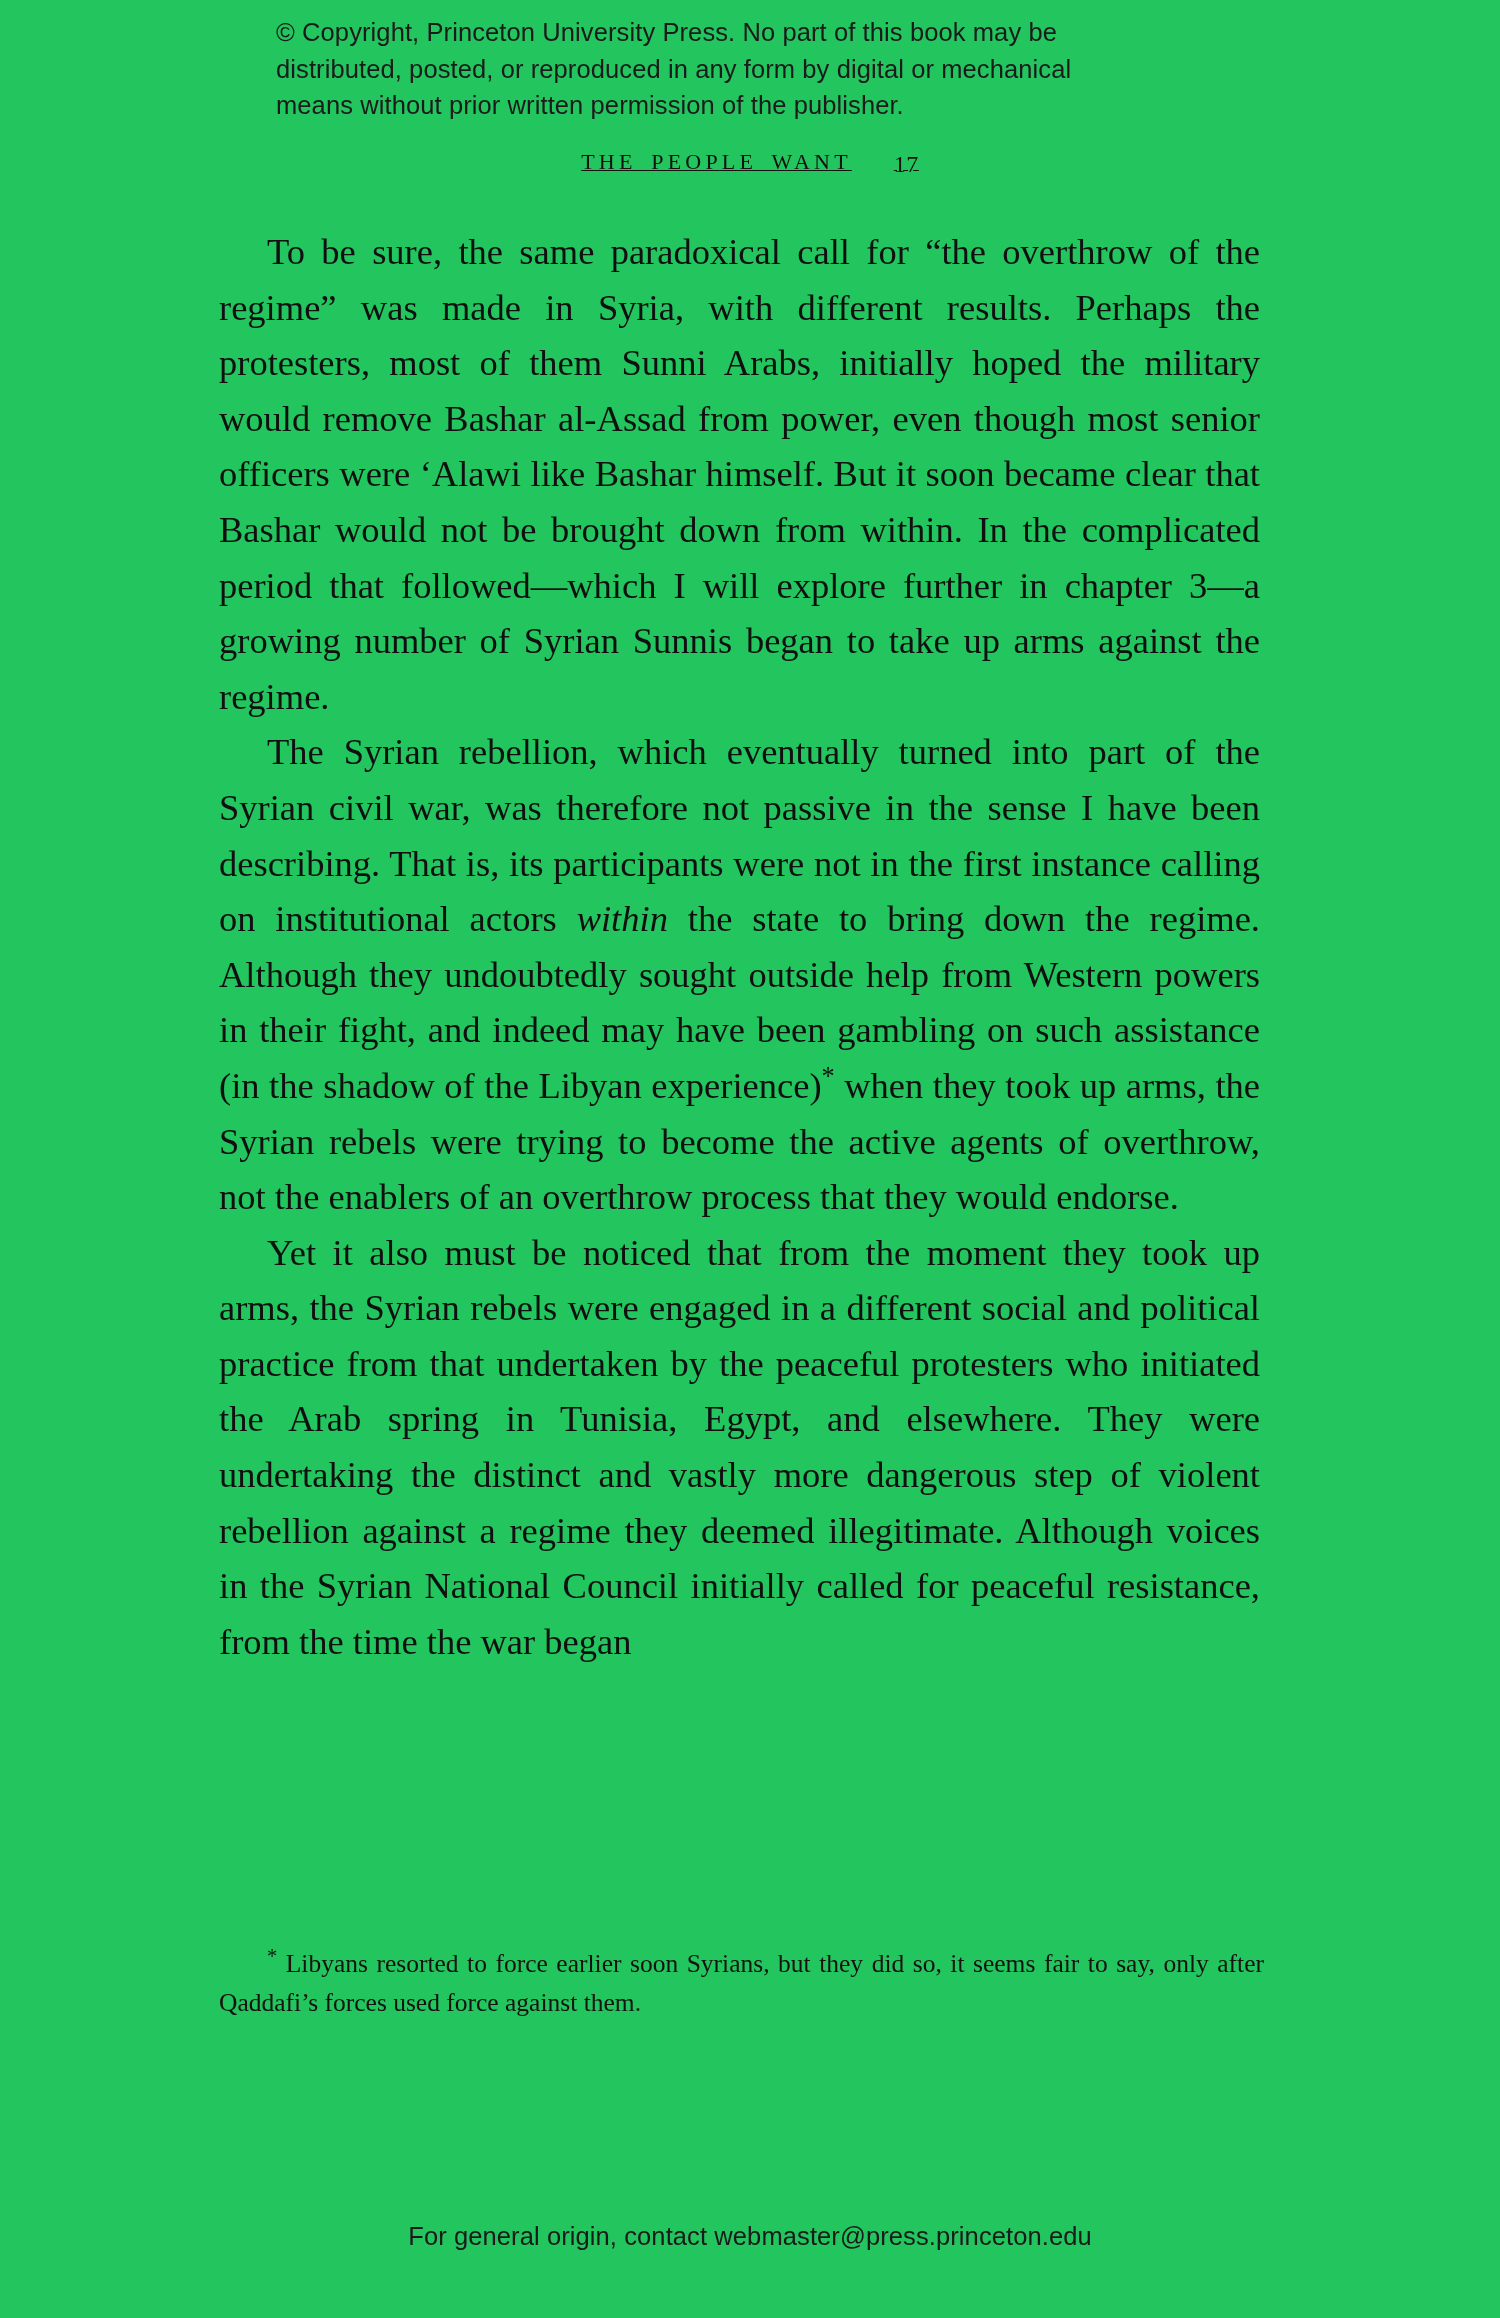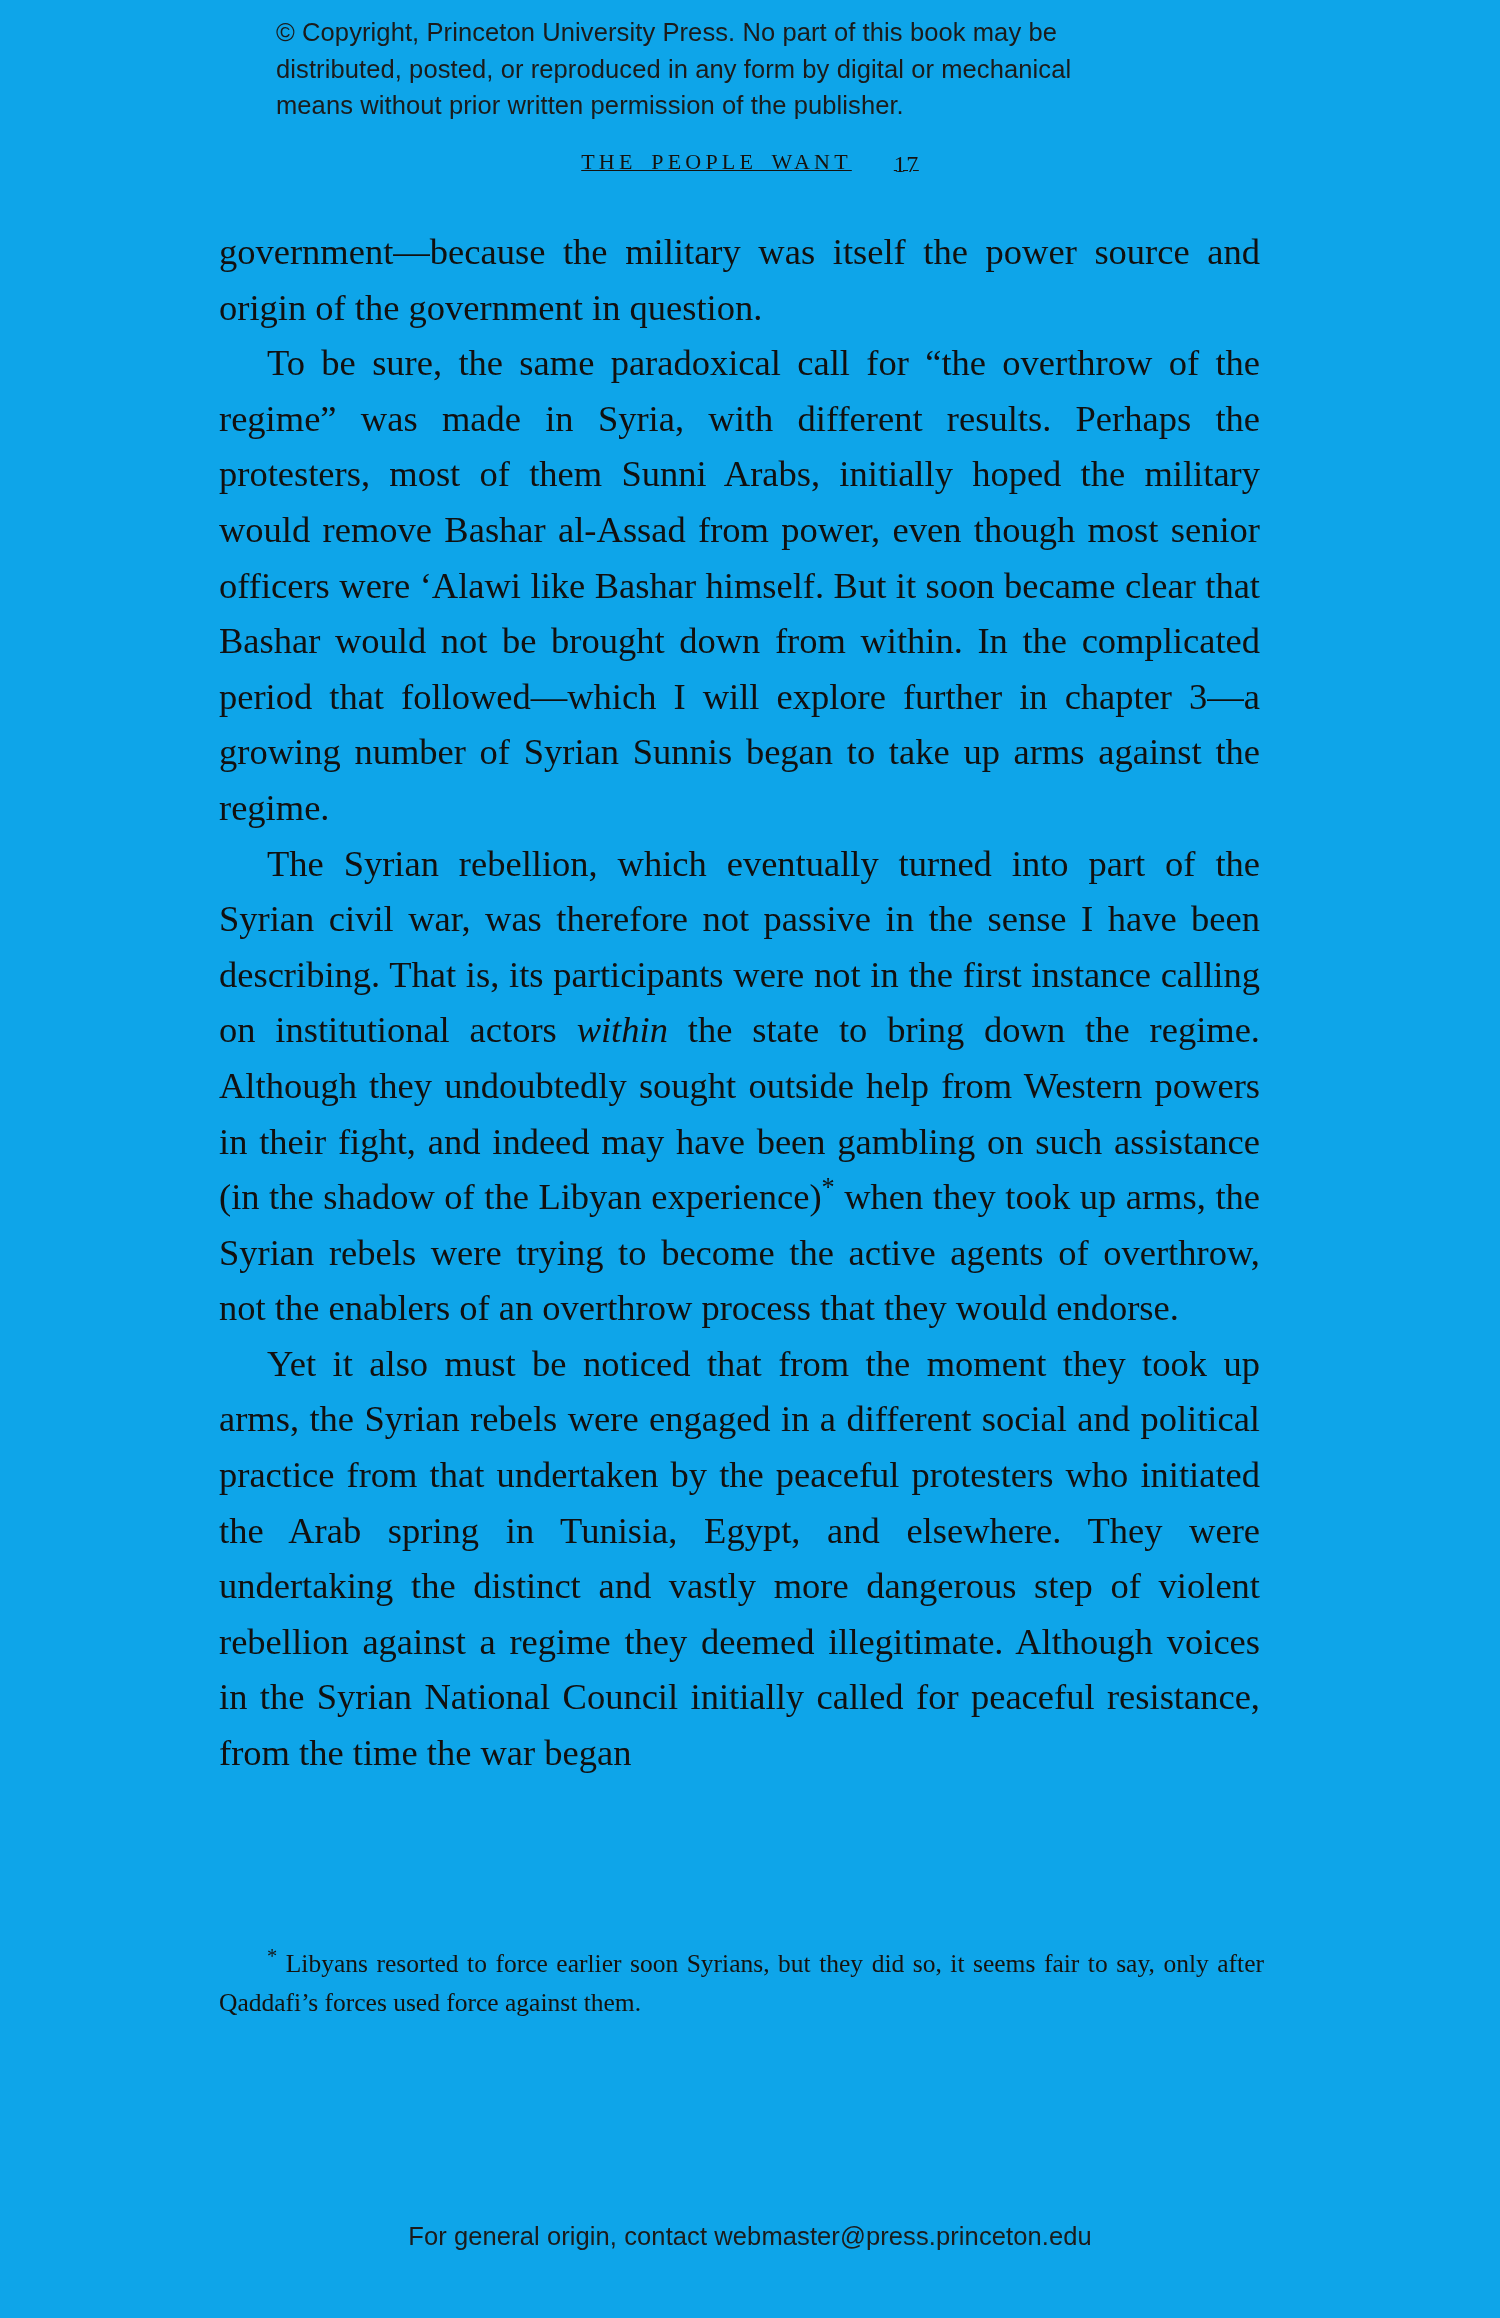--- a/index.html
+++ b/index.html
@@ -6,21 +6,21 @@
   html, body {
     margin: 0;
     padding: 0;
     background: #ffffff;
   }
   .page {
     position: relative;
     width: 1500px;
     height: 2318px;
     margin: 0 auto;
-    background: #0ea5e9;
+    background: #22c55e;
     overflow: hidden;
   }
 
   
   .copyright-block {
     position: absolute;
     left: 276px;
     top: 14px;
     width: 940px;
     font-family: "Liberation Sans", sans-serif;
@@ -124,21 +124,20 @@
     <span class="line">© Copyright, Princeton University Press. No part of this book may be</span>
     <span class="line">distributed, posted, or reproduced in any form by digital or mechanical</span>
     <span class="line">means without prior written permission of the publisher.</span>
   </div>
 
   <div class="running-head">
     <span class="rh-title">THE PEOPLE WANT</span><span class="rh-folio">17</span>
   </div>
 
   <div class="body-text">
-    <p>government—because the military was itself the power source and origin of the government in question.</p>
     <p class="indent">To be sure, the same paradoxical call for “the overthrow of the regime” was made in Syria, with different results. Perhaps the protesters, most of them Sunni Arabs, initially hoped the military would remove Bashar al-Assad from power, even though most senior officers were ‘Alawi like Bashar himself. But it soon became clear that Bashar would not be brought down from within. In the complicated period that followed—which I will explore further in chapter 3—a growing number of Syrian Sunnis began to take up arms against the regime.</p>
     <p class="indent">
       <span>The Syrian rebellion, which eventually turned into part of the Syrian civil war, was therefore not passive in the sense I have been describing. That is, its participants were not in the first instance calling on institutional actors </span><i>within</i><span> the state to bring down the regime. Although they undoubtedly sought outside help from Western powers in their fight, and indeed may have been gambling on such assistance (in the shadow of the Libyan experience)</span><span class="fn-marker">*</span><span> when they took up arms, the Syrian rebels were trying to become the active agents of overthrow, not the enablers of an overthrow process that they would endorse.</span>
     </p>
     <p class="indent">Yet it also must be noticed that from the moment they took up arms, the Syrian rebels were engaged in a different social and political practice from that undertaken by the peaceful protesters who initiated the Arab spring in Tunisia, Egypt, and elsewhere. They were undertaking the distinct and vastly more dangerous step of violent rebellion against a regime they deemed illegitimate. Although voices in the Syrian National Council initially called for peaceful resistance, from the time the war began</p>
   </div>
 
   <div class="footnote">
     <p><span class="fn-star">*</span><span> Libyans resorted to force earlier soon Syrians, but they did so, it seems fair to say, only after Qaddafi’s forces used force against them.</span></p>
   </div>

